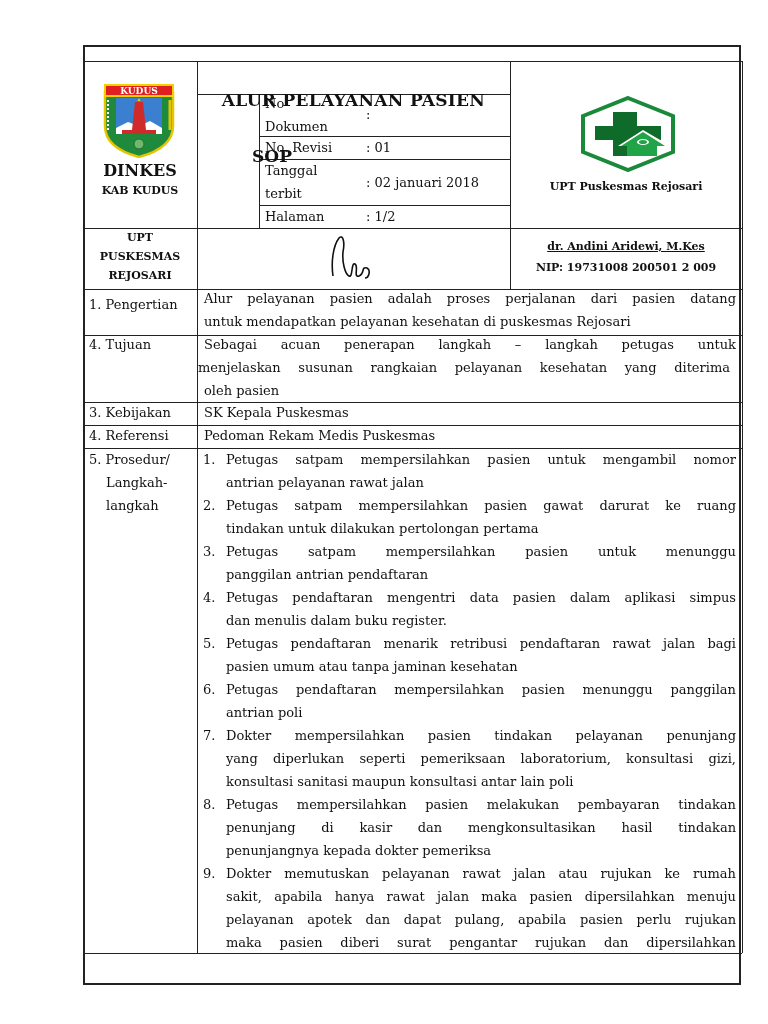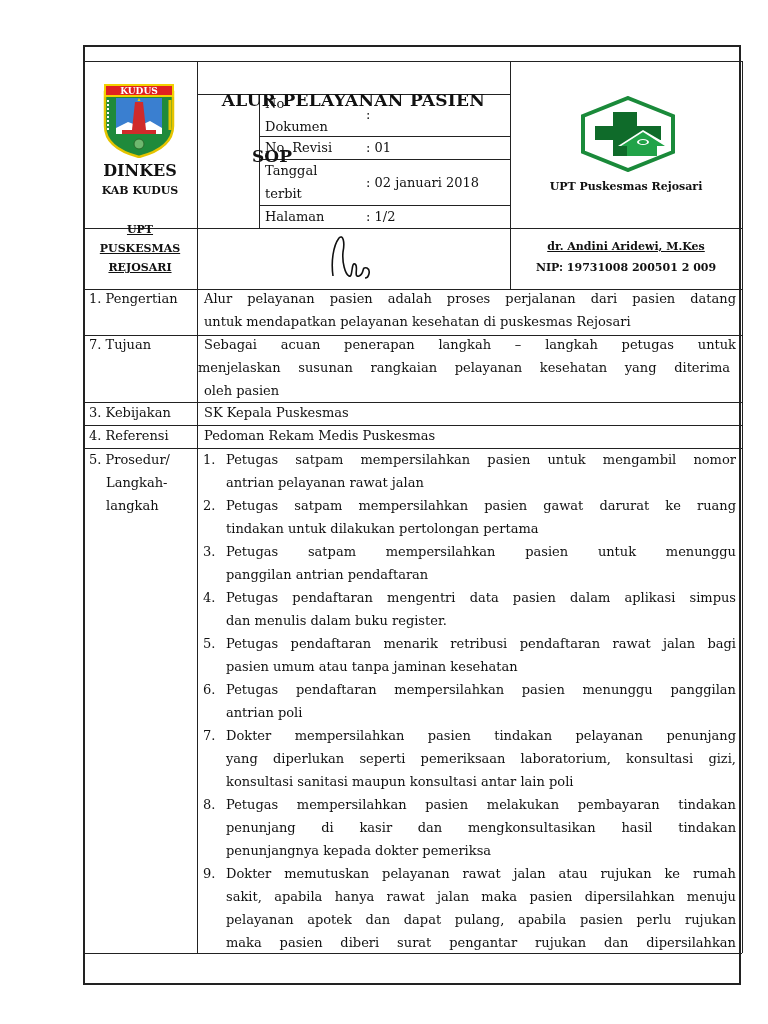--- a/index.html
+++ b/index.html
@@ -78,34 +78,34 @@
     <rect x="36" y="16" width="24" height="44" fill="#0f6b2a"></rect>
     <rect x="18" y="30" width="66" height="14" fill="#0f6b2a"></rect>
     <polygon points="41,50 66,34 90,48 84,48 66,38 47,50" fill="#ffffff"></polygon>
     <polygon points="44,50 66,36 88,50 80,50 80,60 50,60 50,50" fill="#21a348"></polygon>
     <ellipse cx="66" cy="46" rx="6" ry="3" fill="#fff"></ellipse>
     <ellipse cx="66" cy="46" rx="4" ry="2" fill="#21a348"></ellipse>
   </svg>
 </div>
 <div class="t bold" style="left:510px;top:175px;width:232px;text-align:center;font-size:11px;">UPT Puskesmas Rejosari</div>
 
-<div class="t smallb" style="left:83px;top:220px;width:114px;text-decoration:underline;"><span>UPT</span><br><span>PUSKESMAS</span><br><span>REJOSARI</span></div>
+<div class="t smallb" style="left:83px;top:228px;width:114px;"><span>UPT</span><br><span>PUSKESMAS</span><br><span>REJOSARI</span></div>
 <div class="abs" style="left:325px;top:232px;width:60px;height:52px;">
   <svg width="60" height="52" viewBox="0 0 60 52">
     <path d="M8 44 C6 30 8 14 14 6 C18 2 20 10 18 20 C17 30 20 42 24 44 C28 46 26 30 30 32 C34 34 28 46 34 44 C40 42 36 34 42 36 C46 38 44 46 40 46" fill="none" stroke="#111" stroke-width="1.6"></path>
   </svg>
 </div>
 <div class="t bold" style="left:510px;top:235px;width:232px;text-align:center;font-size:11px;text-decoration:underline;">dr. Andini Aridewi, M.Kes</div>
 <div class="t bold" style="left:510px;top:256px;width:232px;text-align:center;font-size:11px;">NIP: 19731008 200501 2 009</div>
 
-<div class="t" style="left:89px;top:287px;">1. Pengertian</div>
+<div class="t" style="left:89px;top:293px;">1. Pengertian</div>
 <div class="t just" style="left:204px;top:287px;width:532px;">Alur pelayanan pasien adalah proses perjalanan dari pasien datang</div>
 <div class="t" style="left:204px;top:310px;">untuk mendapatkan pelayanan kesehatan di puskesmas Rejosari</div>
 
-<div class="t" style="left:89px;top:333px;">7. Tujuan</div>
+<div class="t" style="left:89px;top:333px;">4. Tujuan</div>
 <div class="t just" style="left:204px;top:333px;width:532px;">Sebagai acuan penerapan langkah – langkah petugas untuk</div>
 <div class="t just" style="left:198px;top:356px;width:532px;">menjelaskan susunan rangkaian pelayanan kesehatan yang diterima</div>
 <div class="t" style="left:204px;top:379px;">oleh pasien</div>
 
 <div class="t" style="left:89px;top:401px;">3. Kebijakan</div>
 <div class="t" style="left:204px;top:401px;">SK Kepala Puskesmas</div>
 
 <div class="t" style="left:89px;top:424px;">4. Referensi</div>
 <div class="t" style="left:204px;top:424px;">Pedoman Rekam Medis Puskesmas</div>
 

